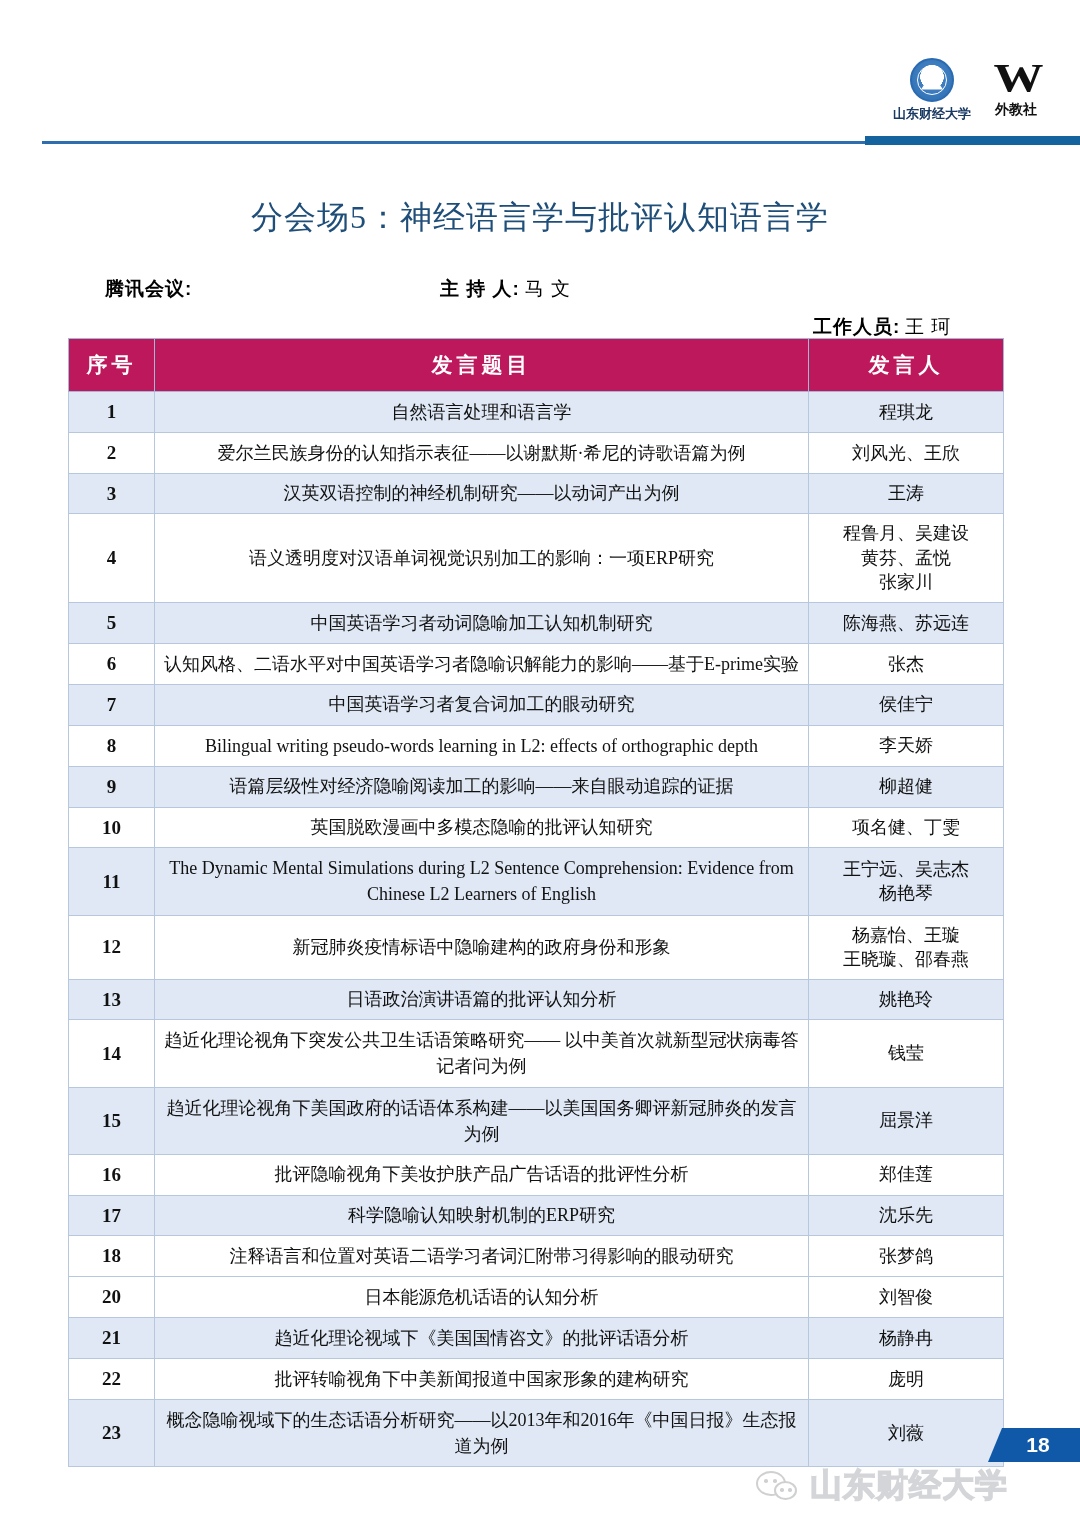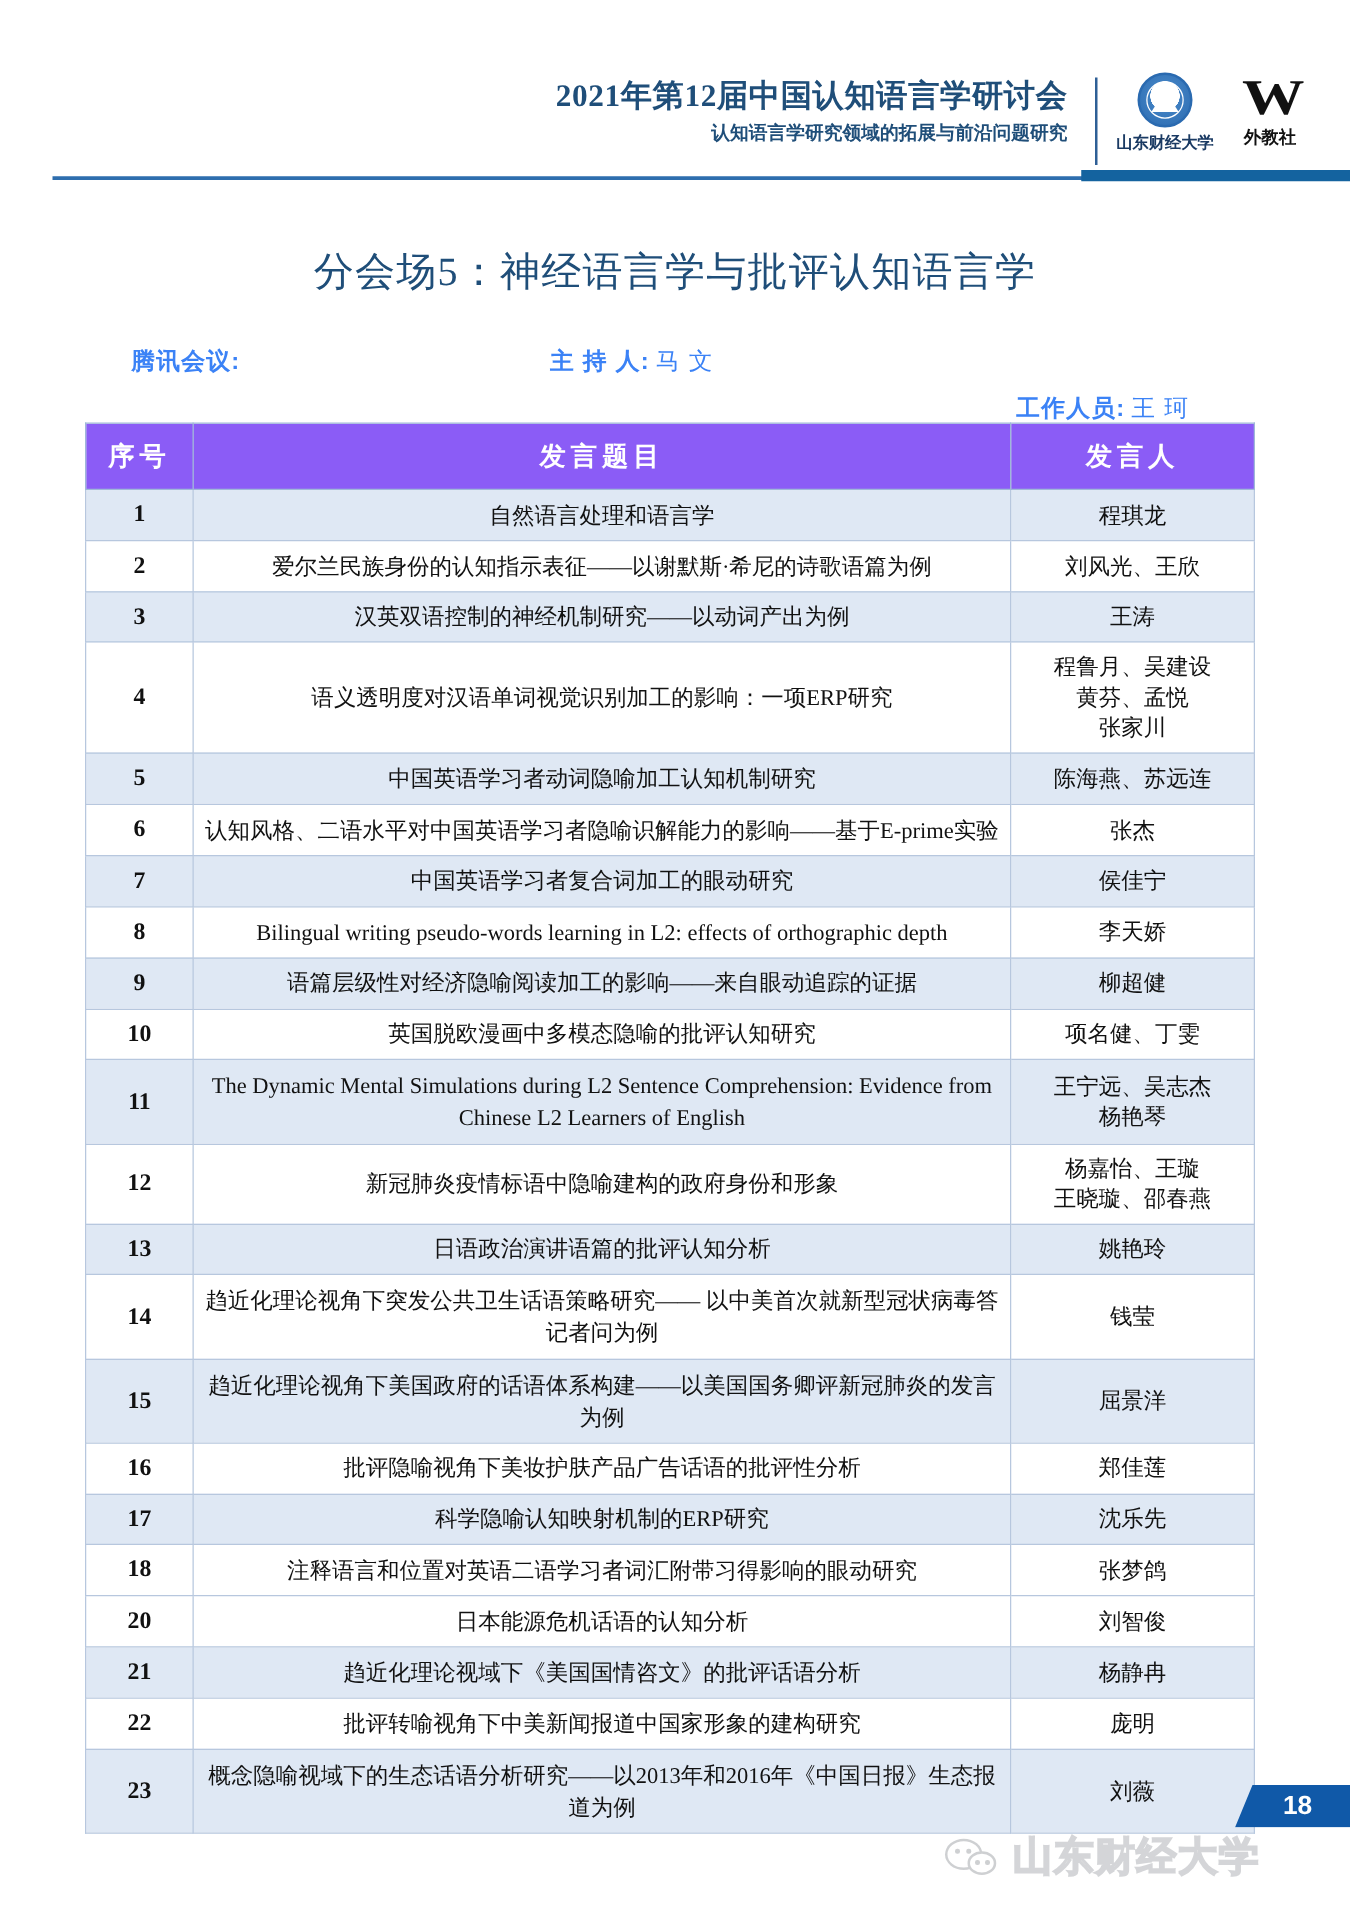--- a/index.html
+++ b/index.html
@@ -157,21 +157,21 @@
   }
 
   
   .meta-row {
     position: absolute;
     top: 276px;
     left: 105px;
     width: 880px;
     height: 32px;
     font-size: 19px;
-    color: #3b82f6;
+    color: #000000;
   }
   .meta-item { position: absolute; white-space: nowrap; }
   .meta-item .lbl {
     font-family: "Liberation Sans", "DejaVu Sans", sans-serif;
     font-weight: bold;
     letter-spacing: 1px;
   }
   .meta-item .val {
     font-family: "Liberation Sans", "DejaVu Sans", sans-serif;
     font-weight: normal;
@@ -188,21 +188,21 @@
     left: 68px;
     width: 935px;
     border-collapse: collapse;
     table-layout: fixed;
   }
   .schedule-table col.c-no    { width: 86px; }
   .schedule-table col.c-title { width: 654px; }
   .schedule-table col.c-spk   { width: 195px; }
 
   .schedule-table thead th {
-    background: #8b5cf6;
+    background: #be185d;
     color: #ffffff;
     font-size: 21px;
     font-weight: bold;
     letter-spacing: 4px;
     text-align: center;
     height: 52px;
     border: 1px solid #9fb8d8;
     padding: 0;
   }
   .schedule-table thead th.th-sep {
@@ -310,24 +310,20 @@
     justify-content: center;
     padding-left: 8px;
     box-sizing: border-box;
   }
 </style>
 </head>
 <body>
 
 <div class="page-header">
   <div class="header-inner">
-    <div class="header-titles">
-      <div class="header-title-main">2021年第12届中国认知语言学研讨会</div>
-      <div class="header-title-sub">认知语言学研究领域的拓展与前沿问题研究</div>
-    </div>
     <div class="header-logos">
       <div class="logo-block">
         <div class="logo-sdufe-mark"></div>
         <div class="logo-caption">山东财经大学</div>
       </div>
       <div class="logo-block">
         <div class="logo-waijiaoshe-mark">
           <span>W</span>
         </div>
         <div class="logo-caption ink">外教社</div>

